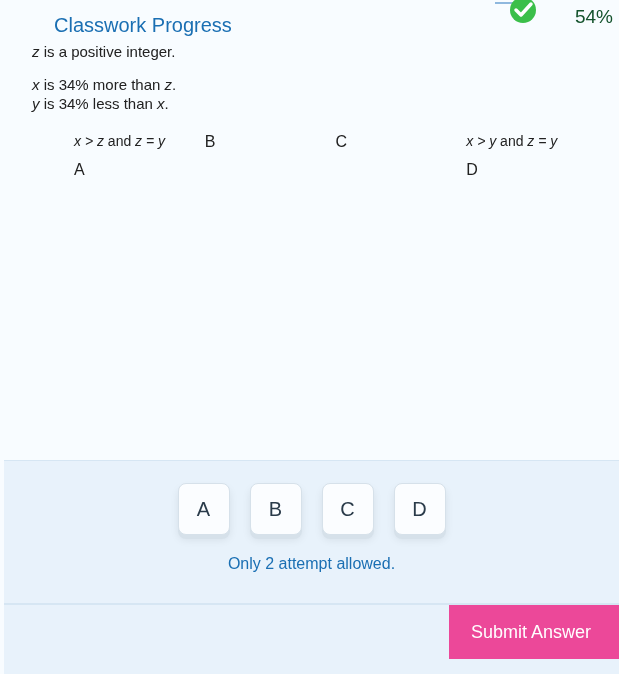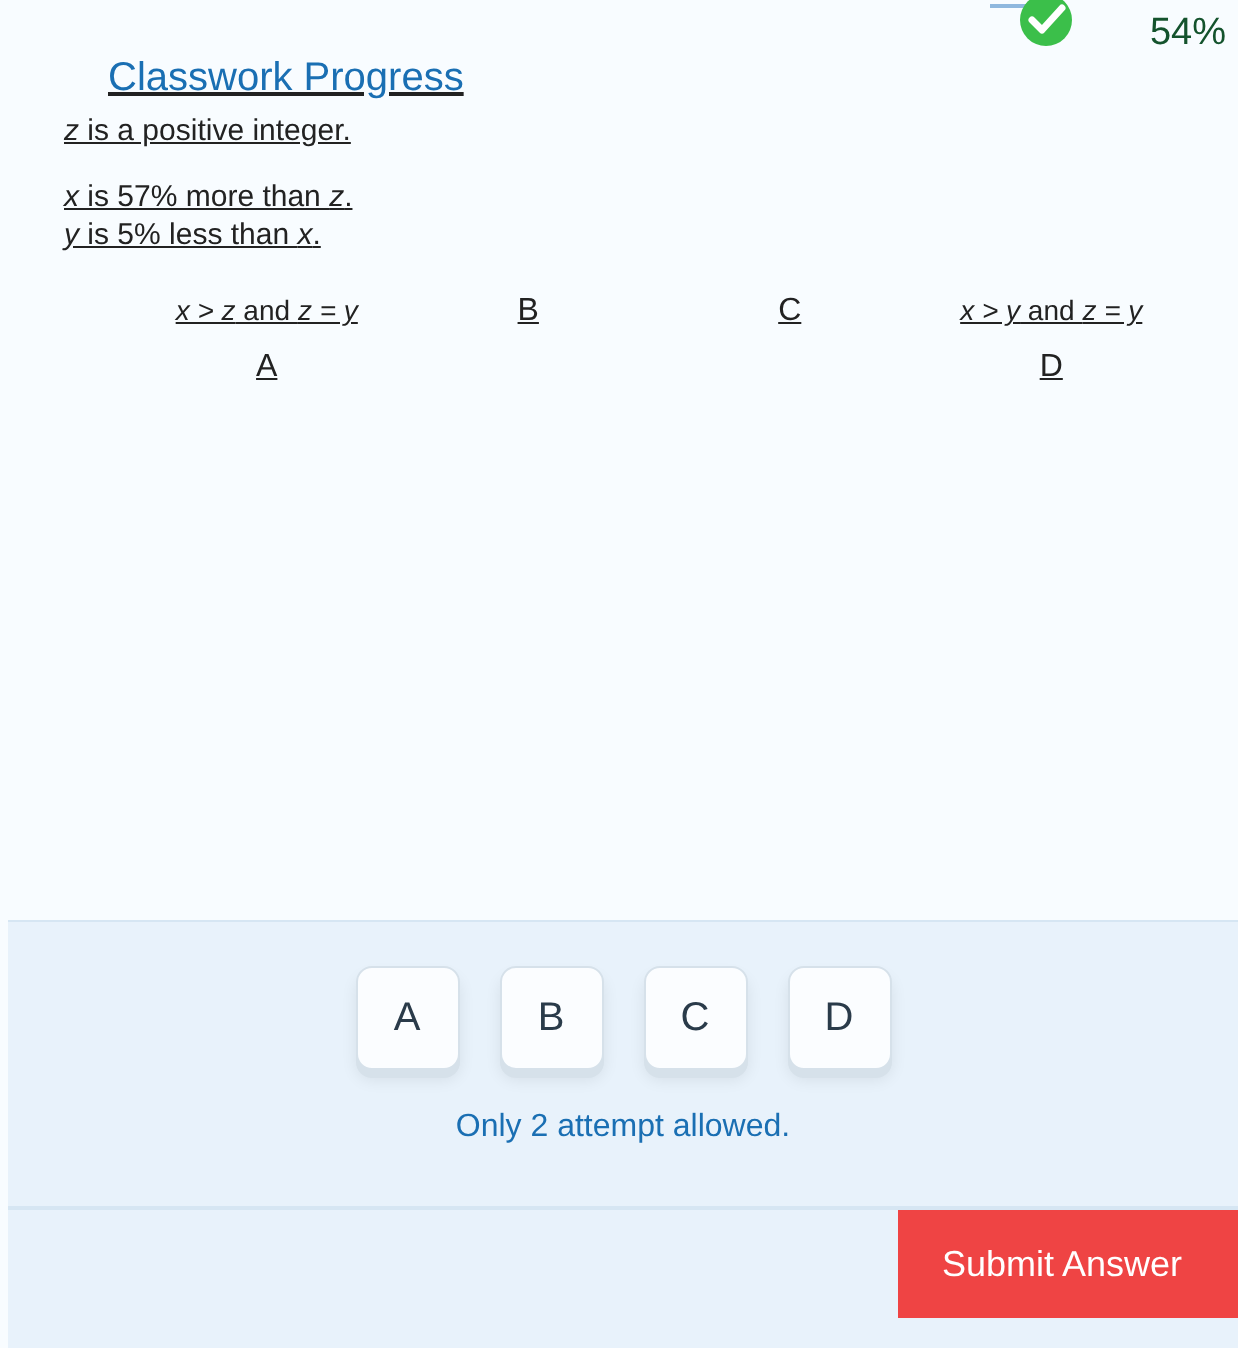--- a/index.html
+++ b/index.html
@@ -23,22 +23,21 @@
   }
   .percent {
     position: absolute;
     top: 6px;
     right: 6px;
     color: #14532d;
     font-size: 19px;
     font-weight: 500;
   }
   .main {
-    padding: 28px 34px 0 54px;
-    text-decoration: underline;
+    padding: 14px 34px 0 54px;
   }
   .title {
     color: #1a6fb3;
     font-size: 20px;
     margin: 0 0 6px 0;
     font-weight: 400;
   }
   .prog-row { display: flex; align-items: center; gap: 6px; margin-bottom: 18px; }
   .prog-count {
     background: #3aa33a;
@@ -63,21 +62,21 @@
     line-height: 1.25;
   }
   .problem p { margin: 0 0 14px 0; }
   .em { font-style: italic; }
   .options-row {
     margin-top: 20px;
     display: flex;
     gap: 12px;
     margin-left: 20px;
   }
-  .opt { text-align: center; width: 130px; }
+  .opt { text-align: left; width: 130px; }
   .opt .expr { font-size: 14px; margin-bottom: 12px; white-space: nowrap; }
   .opt .letter { font-size: 16px; }
   .answer-area {
     position: absolute;
     bottom: 0;
     left: 4px;
     right: 0;
     background: #e8f2fb;
     border-top: 1px solid #d6e6f3;
     padding-top: 22px;
@@ -107,21 +106,21 @@
     margin-bottom: 30px;
   }
   .submit-bar {
     border-top: 2px solid #d6e6f3;
     height: 56px;
     display: flex;
     justify-content: flex-end;
     align-items: stretch;
   }
   .submit-btn {
-    background: #ef4444;
+    background: #ec4899;
     color: #fff;
     border: none;
     font-size: 18px;
     padding: 0 0 0 22px;
     cursor: pointer;
     width: 170px;
     text-align: left;
     overflow: hidden;
     white-space: nowrap;
   }
@@ -140,24 +139,24 @@
 <div class="percent">54%</div>
 
 <div class="main">
   <h2 class="title">Classwork Progress</h2>
 
   <div class="problem">
     <p>
       <span class="em">z</span><span> is a positive integer.</span>
     </p>
     <p style="margin-bottom:0">
-      <span class="em">x</span><span> is 57% more than </span><span class="em">z</span><span>.</span>
+      <span class="em">x</span><span> is 34% more than </span><span class="em">z</span><span>.</span>
     </p>
     <p>
-      <span class="em">y</span><span> is 5% less than </span><span class="em">x</span><span>.</span>
+      <span class="em">y</span><span> is 34% less than </span><span class="em">x</span><span>.</span>
     </p>
   </div>
 
   <div class="options-row">
     <div class="opt">
       <div class="expr"><span class="em">x &gt; z</span><span> and </span><span class="em">z = y</span></div>
       <div class="letter">A</div>
     </div>
     <div class="opt">
       <div class="letter">B</div>

